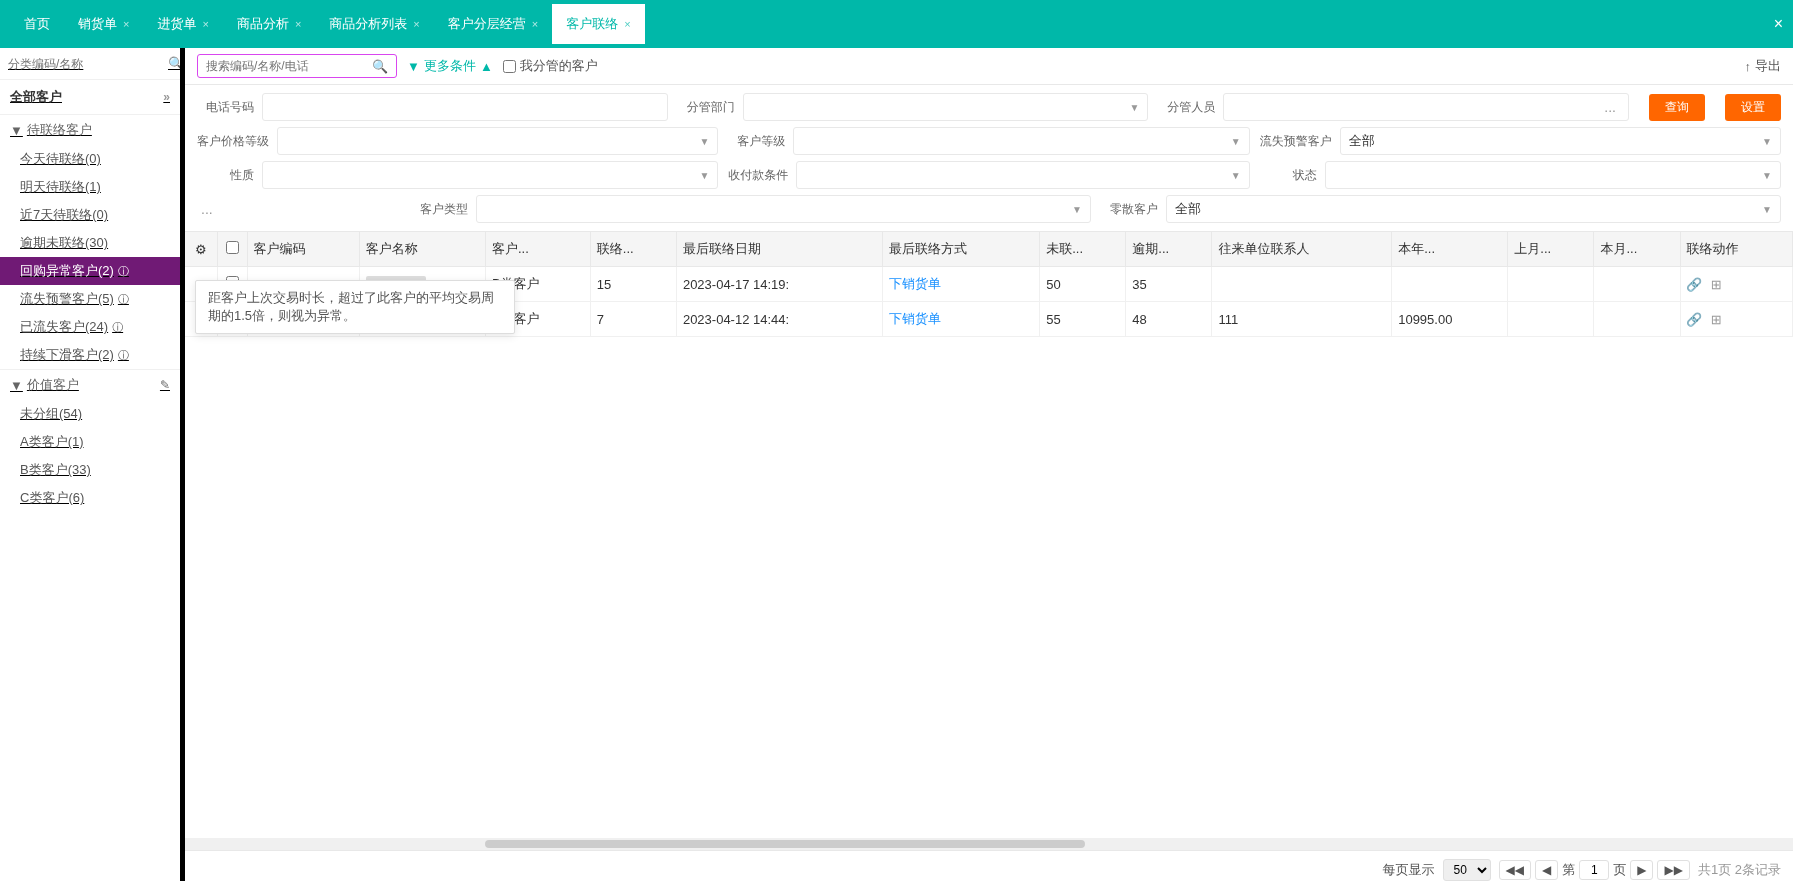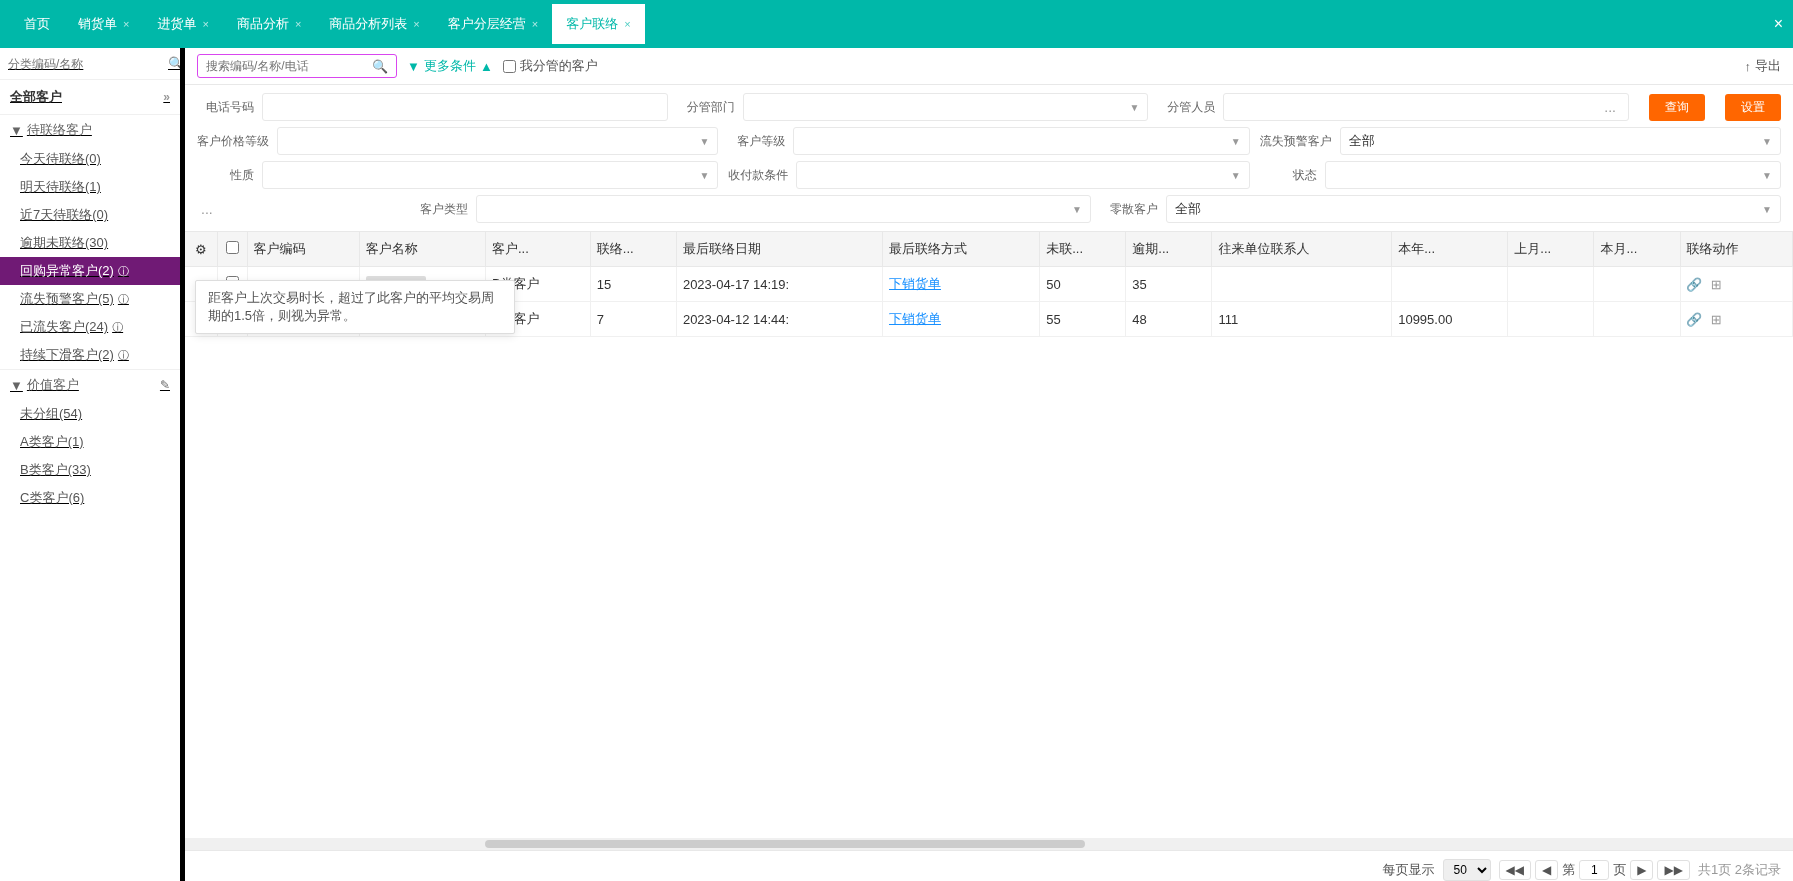--- a/index.html
+++ b/index.html
@@ -299,21 +299,21 @@
       border-bottom: 1px solid #f0f0f0;
     }
     tbody td {
       padding: 8px 6px;
       color: #333;
       border-right: 1px solid #f0f0f0;
       white-space: nowrap;
     }
     .row-number { color: #999; text-align: center; }
     .checkbox-cell { width: 30px; text-align: center; }
-    .link-text { color: #1890ff; cursor: pointer; text-decoration: underline; }
+    .link-text { color: #1890ff; cursor: pointer; }
     .blurred-name {
       display: inline-block;
       width: 60px;
       height: 14px;
       background: #ddd;
       border-radius: 2px;
     }
 
     .action-icons {
       display: flex;

